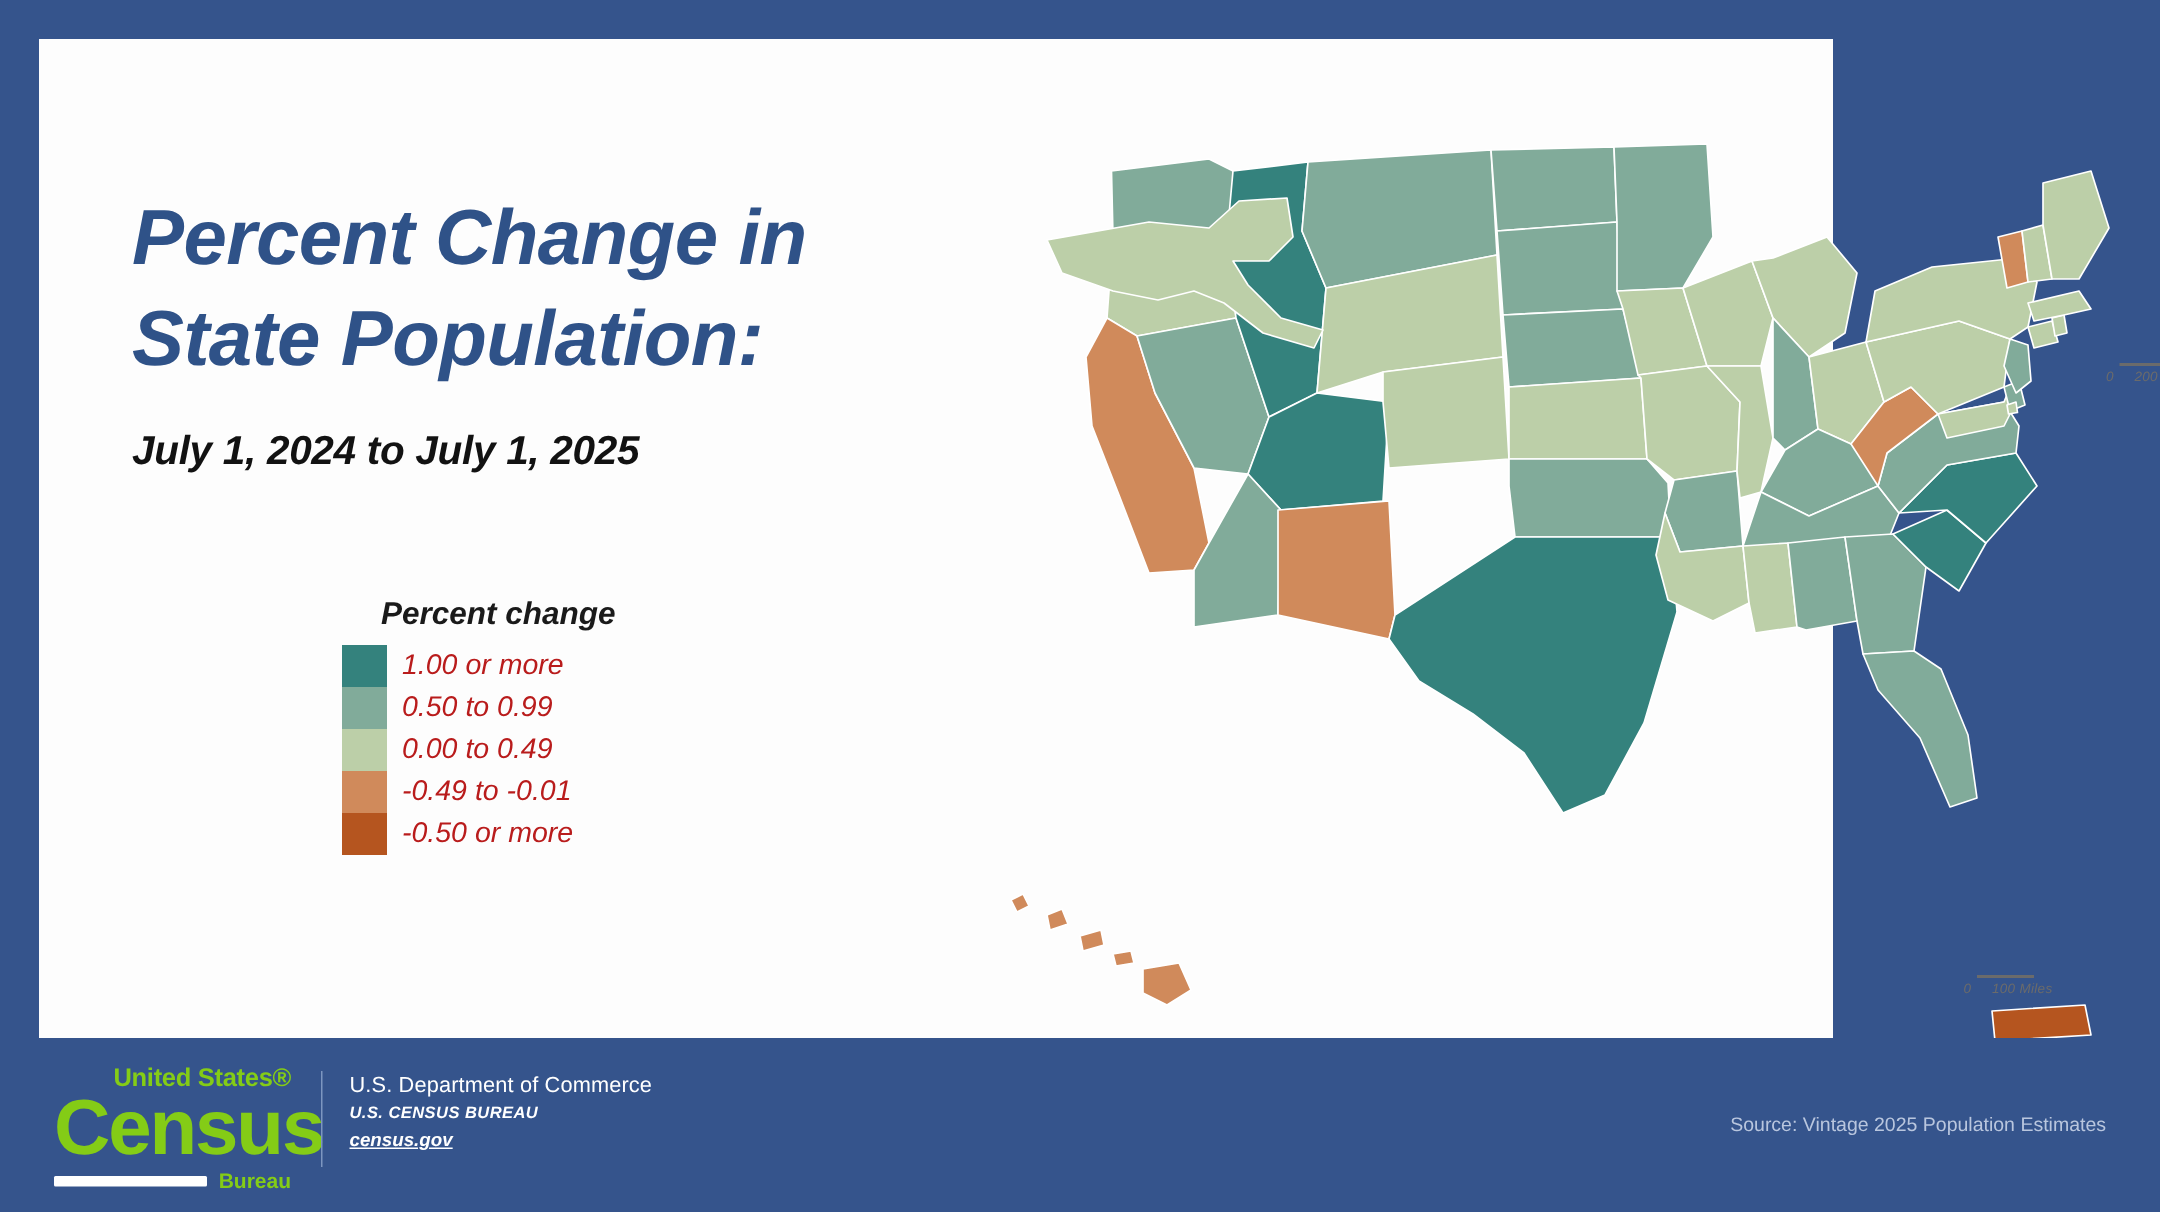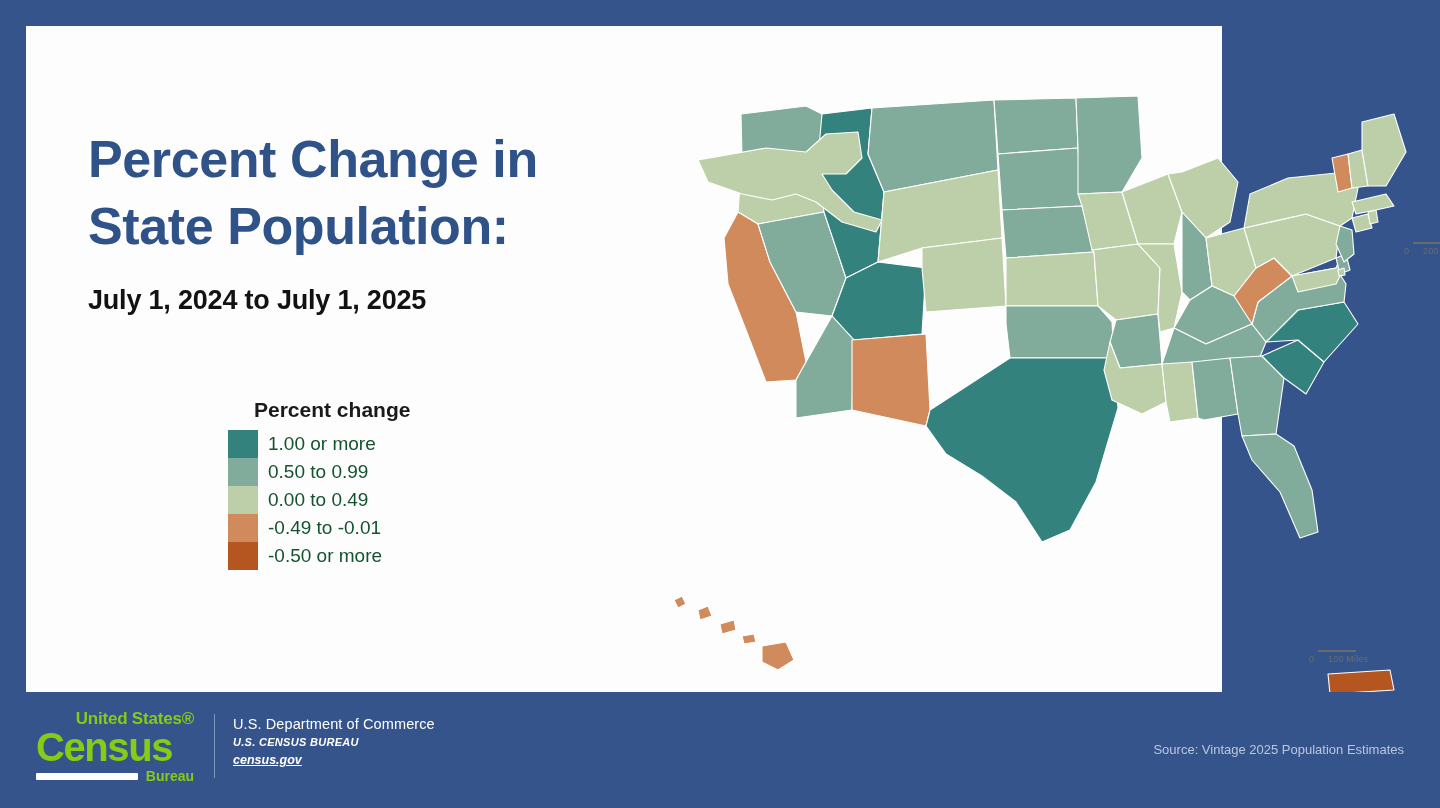--- a/index.html
+++ b/index.html
@@ -12,20 +12,21 @@
   #slide {
     position: relative;
     width: 1440px; height: 808px;
     background: #35548c;
   }
   #panel {
     position: absolute;
     left: 26px; top: 26px;
     width: 1196px; height: 666px;
     background: #fdfdfd;
+    font-style: italic;
   }
 
   
   #title-block { position: absolute; left: 62px; top: 100px; width: 600px; }
   #main-title {
     color: #2f5288;
     font-size: 52px;
     font-weight: 700;
     line-height: 1.28;
     letter-spacing: -0.4px;
@@ -46,21 +47,21 @@
     font-weight: 700;
     margin-bottom: 8px;
     padding-left: 26px;
   }
   .legend-row { display: flex; align-items: center; height: 28px; }
   .legend-swatch {
     width: 30px; height: 28px; flex: 0 0 30px;
   }
   .legend-label {
     margin-left: 10px;
-    color: #14532d;
+    color: #b91c1c;
     font-size: 19px;
     font-weight: 400;
     white-space: nowrap;
   }
 
   
   #map-area {
     position: absolute;
     left: 620px; top: 36px;
     width: 800px; height: 630px;
@@ -98,23 +99,24 @@
     left: 36px; top: 18px;
     display: flex; align-items: flex-start;
   }
   #census-logo { width: 158px; color: #84cc16; }
   #logo-united {
     font-size: 17px; font-weight: 700;
     text-align: right; line-height: 1;
     letter-spacing: -0.2px;
   }
   #logo-census {
-    font-size: 40px; font-weight: 700;
+    font-size: 52px; font-weight: 700;
     line-height: 0.95; letter-spacing: -1.4px;
     margin-top: 1px;
+    text-align: center;
   }
   #logo-bottom-row {
     display: flex; align-items: center; margin-top: 3px;
   }
   #logo-bar { flex: 1; height: 7px; background: #ffffff; border-radius: 1px; }
   #logo-bureau {
     font-size: 14px; font-weight: 700;
     margin-left: 8px; line-height: 1;
   }
   #logo-divider {

